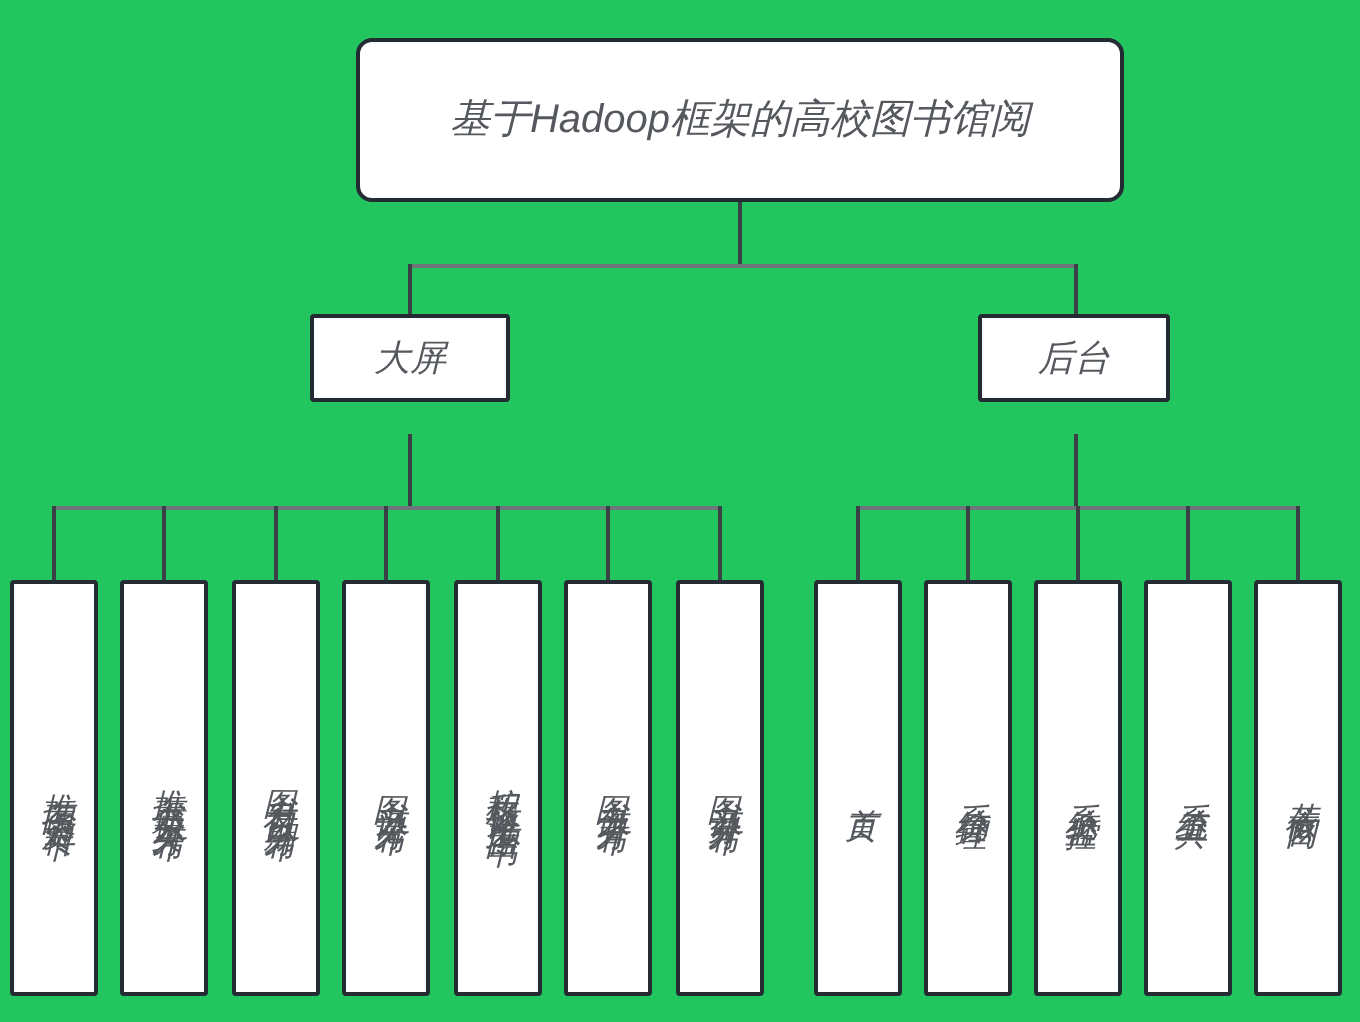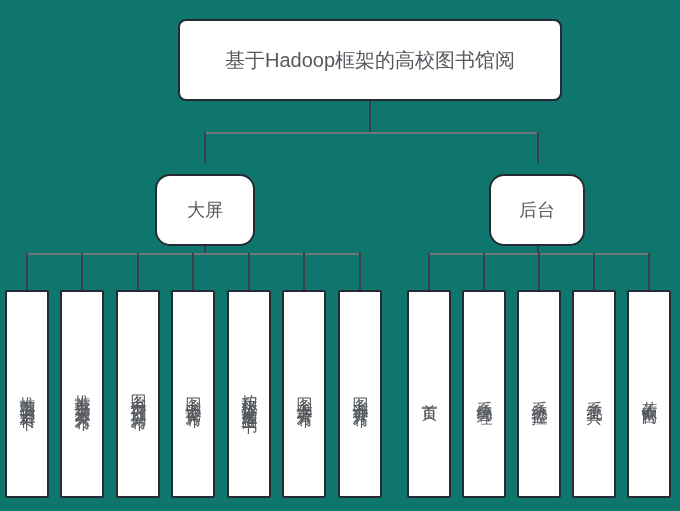--- a/index.html
+++ b/index.html
@@ -5,22 +5,23 @@
   html, body {
     margin: 0;
     padding: 0;
     background: #ffffff;
     font-family: "Liberation Sans", "DejaVu Sans", sans-serif;
   }
   #canvas {
     position: relative;
     width: 680px;
     height: 511px;
-    background: #0f766e;
+    background: #22c55e;
     overflow: hidden;
+    font-style: italic;
   }
   .node {
     position: absolute;
     background: #ffffff;
     border: 2px solid #242b33;
     box-sizing: border-box;
     display: flex;
     align-items: center;
     justify-content: center;
     color: #55595e;
@@ -28,23 +29,23 @@
   .node-root {
     left: 178px; top: 19px;
     width: 384px; height: 82px;
     border-radius: 8px;
     flex-direction: column;
     font-size: 20px;
     line-height: 29px;
     text-align: center;
   }
   .node-branch {
-    top: 174px;
-    height: 72px;
-    border-radius: 15px;
+    top: 157px;
+    height: 44px;
+    border-radius: 2px;
     font-size: 18px;
   }
   .node-branch.left  { left: 155px; width: 100px; }
   .node-branch.right { left: 489px; width: 96px; justify-content: center; }
   .node-leaf {
     top: 290px;
     width: 44px;
     height: 208px;
     border-radius: 2px;
   }

